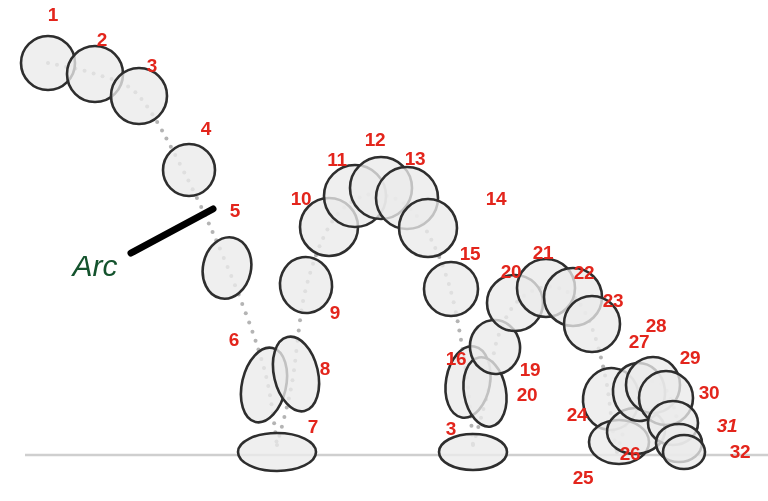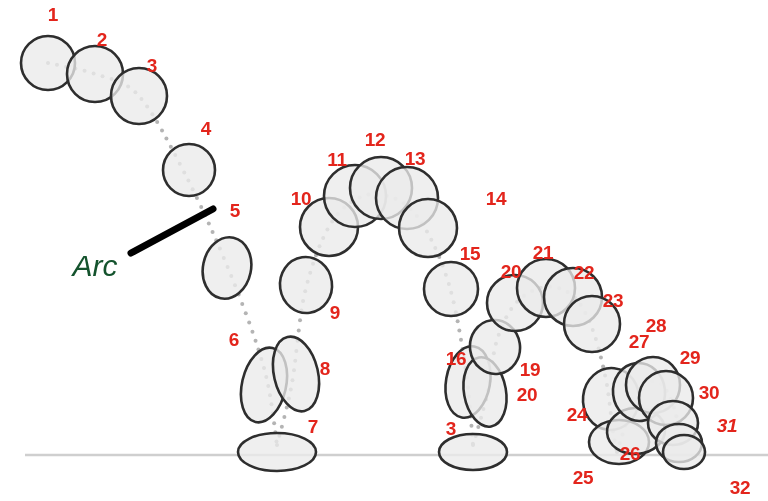--- a/index.html
+++ b/index.html
@@ -295,18 +295,18 @@
       <div class="num-label" style="left: 584px; top: 272px;">22</div>
       <div class="num-label" style="left: 613px; top: 300px;">23</div>
       <div class="num-label" style="left: 577px; top: 414px;">24</div>
       <div class="num-label" style="left: 583px; top: 477px;">25</div>
       <div class="num-label" style="left: 630px; top: 453px;">26</div>
       <div class="num-label" style="left: 639px; top: 341px;">27</div>
       <div class="num-label" style="left: 656px; top: 325px;">28</div>
       <div class="num-label" style="left: 690px; top: 357px;">29</div>
       <div class="num-label" style="left: 709px; top: 392px;">30</div>
       <div class="num-label" style="left: 727px; top: 425px; font-style: italic;">31</div>
-      <div class="num-label" style="left: 740px; top: 451px; margin-top: 36px;">32</div>
+      <div class="num-label" style="left: 740px; top: 451px;">32</div>
     </div>
 
   <div class="arc-label" id="arc-text" style="left: 95px; top: 266px;">Arc</div>
 
 </div>
 
 </body></html>

